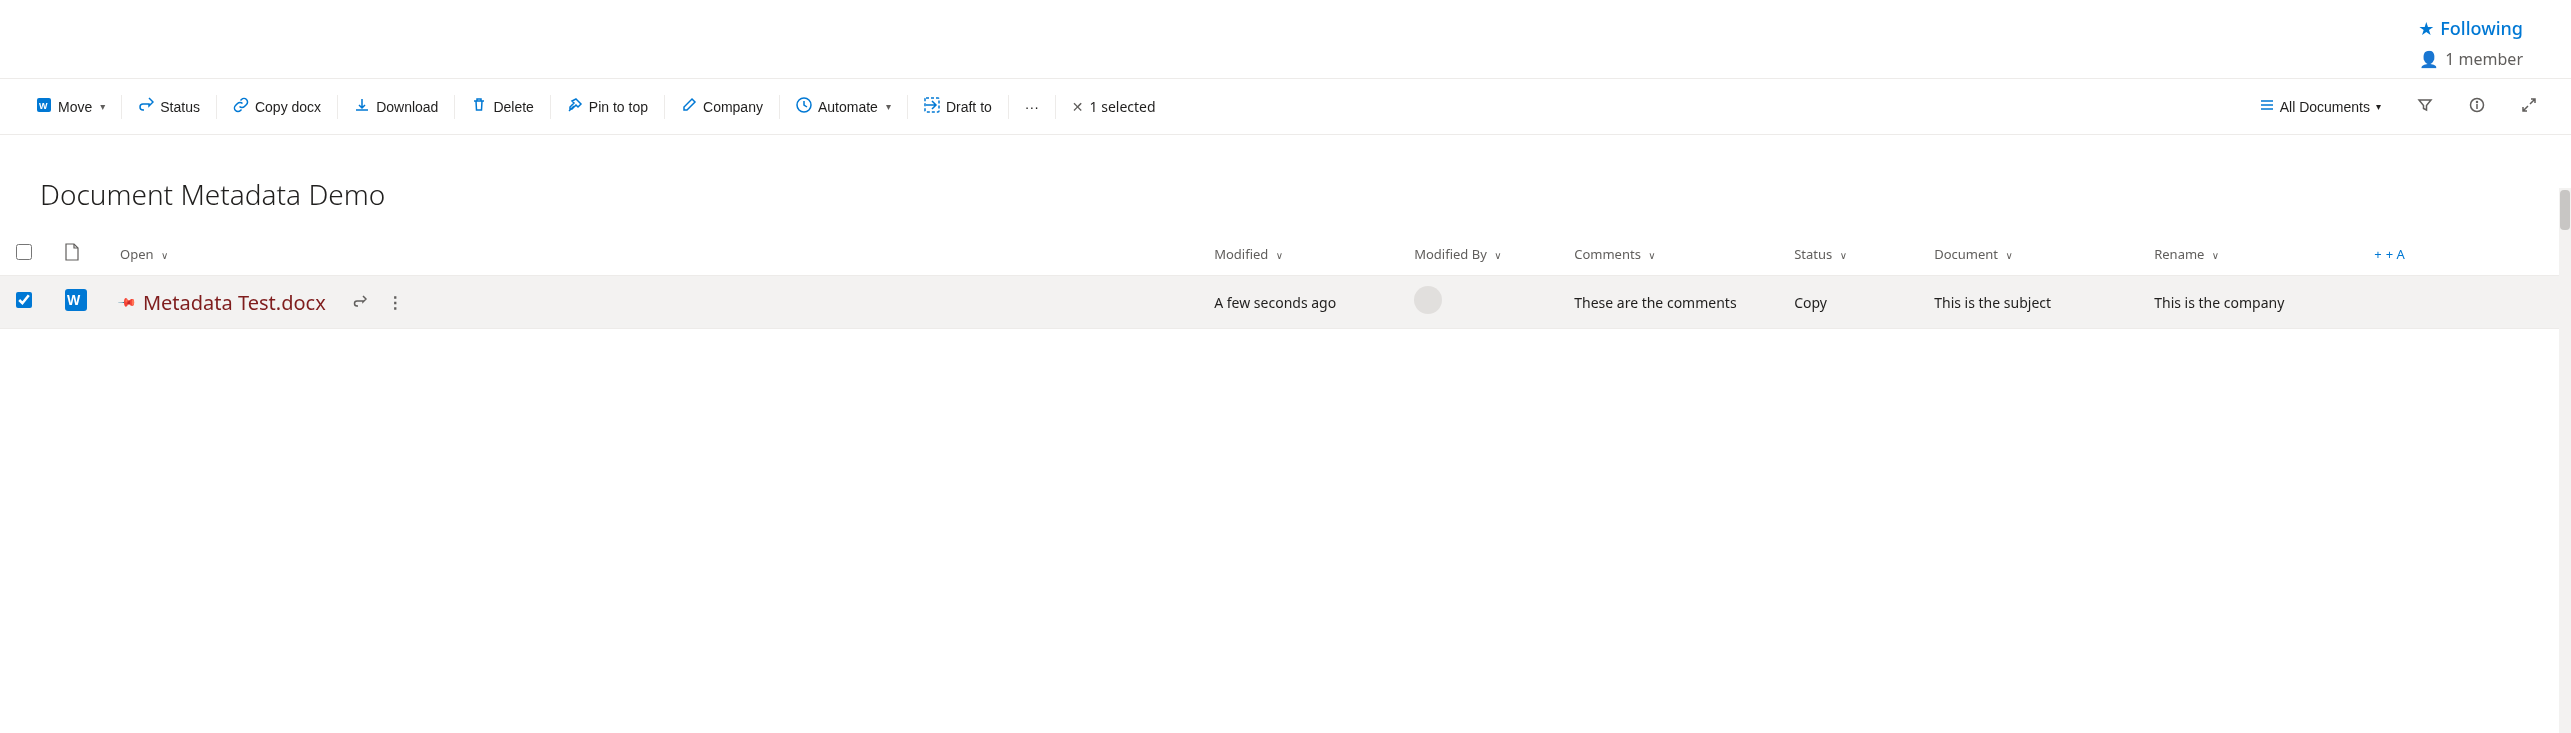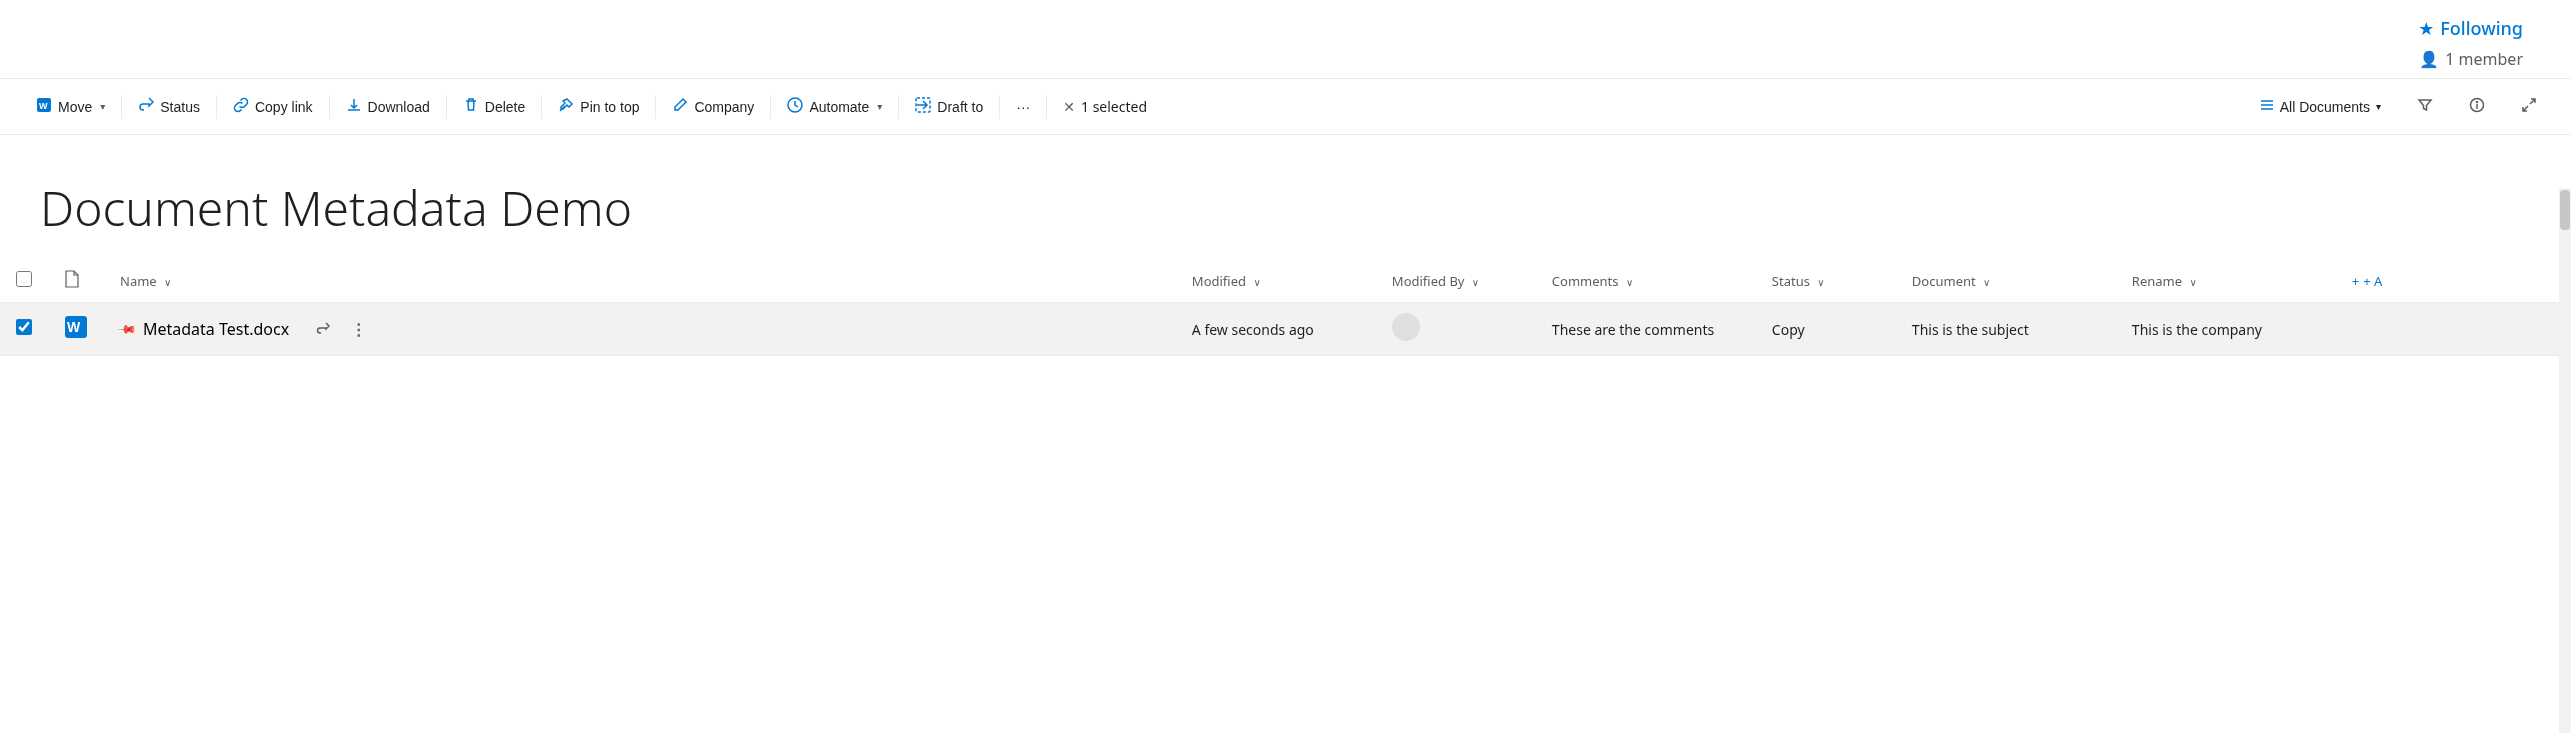--- a/index.html
+++ b/index.html
@@ -121,21 +121,21 @@
       border-radius: 50%;
       font-size: 16px;
       color: #605e5c;
     }
 
     
     .page-title-area {
       padding: 40px 40px 20px 40px;
     }
     .page-title {
-      font-size: 48px;
+      font-size: 28px;
       font-weight: 300;
       color: #201f1e;
     }
 
     
     .doc-table {
       width: 100%;
       border-collapse: collapse;
     }
     .doc-table th {
@@ -169,24 +169,24 @@
       align-items: center;
       gap: 8px;
     }
     .pin-icon {
       color: #0078d4;
       font-size: 12px;
       transform: rotate(45deg);
       display: inline-block;
     }
     .file-name-link {
-      color: #000000;
+      color: #7f1d1d;
       cursor: pointer;
       text-decoration: none;
-      font-size: 16px;
+      font-size: 20px;
     }
     .row-action-btn {
       width: 28px;
       height: 28px;
       display: flex;
       align-items: center;
       justify-content: center;
       cursor: pointer;
       border: none;
       background: none;
@@ -271,21 +271,21 @@
 
   <div class="cmd-separator"></div>
 
   <button class="cmd-btn">
     <span style="color:#0078d4;">
       <svg width="16" height="16" viewBox="0 0 16 16" fill="none" stroke="#0078d4" stroke-width="1.5">
           <path d="M6.5 9.5a3.5 3.5 0 005 0l2-2a3.5 3.5 0 00-5-5l-1 1"></path>
           <path d="M9.5 6.5a3.5 3.5 0 00-5 0l-2 2a3.5 3.5 0 005 5l1-1"></path>
         </svg>
     </span>
-    <span>Copy link</span>
+    <span>Copy docx</span>
   </button>
 
   <div class="cmd-separator"></div>
 
   <button class="cmd-btn">
     <span style="color:#0078d4;">
       <svg width="16" height="16" viewBox="0 0 16 16" fill="none" stroke="#0078d4" stroke-width="1.5">
           <path d="M8 2v9M5 8l3 3 3-3M2 13h12"></path>
         </svg>
     </span>
@@ -414,21 +414,21 @@
         <th class="col-checkbox">
           <input type="checkbox" style="width: 16px; height: 16px; cursor: pointer;">
         </th>
         <th class="header-icon-area">
           <svg width="16" height="18" viewBox="0 0 16 18" fill="none" stroke="#605e5c" stroke-width="1.2">
               <path d="M2 1h8l4 4v12H2V1z"></path>
               <path d="M10 1v4h4"></path>
             </svg>
         </th>
         <th>
-          <span>Name</span>
+          <span>Open</span>
           <span class="sort-icon">∨</span>
         </th>
         <th style="width:200px;">
           <span>Modified</span>
           <span class="sort-icon">∨</span>
         </th>
         <th style="width:160px;">
           <span>Modified By</span>
           <span class="sort-icon">∨</span>
         </th>

